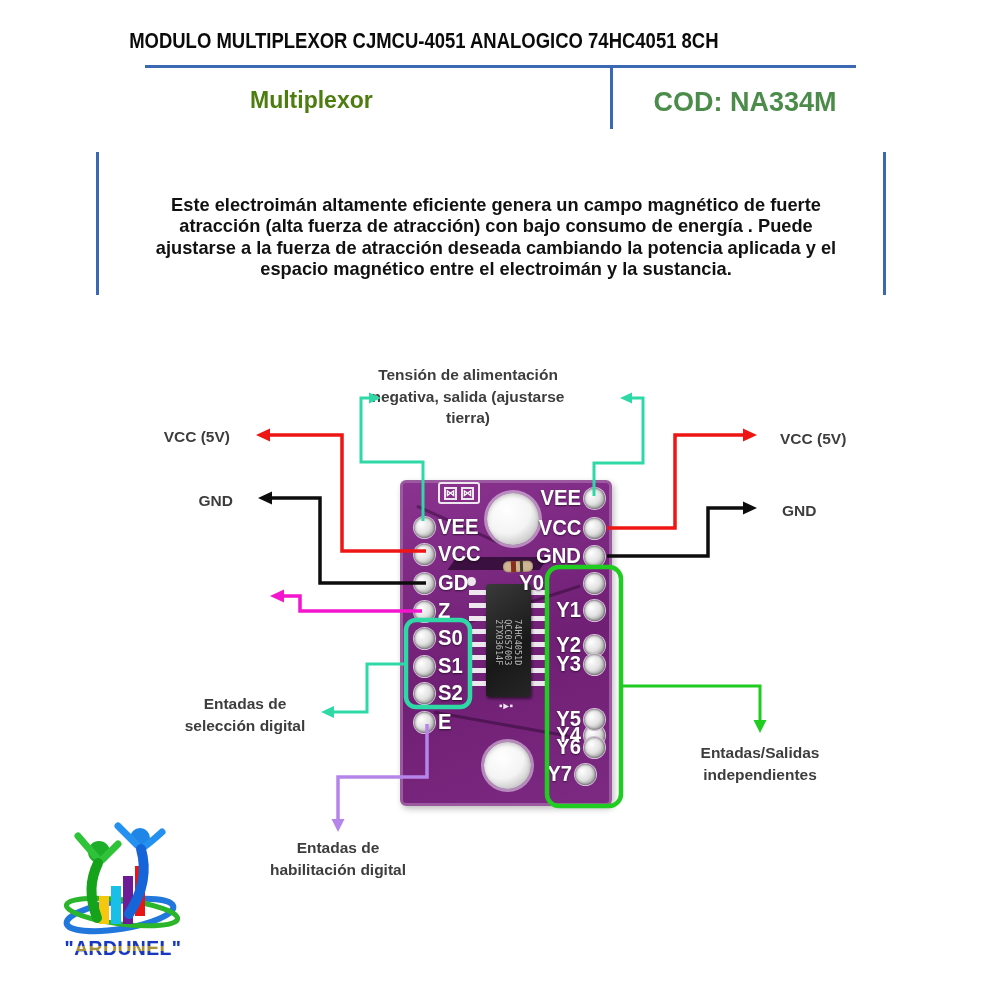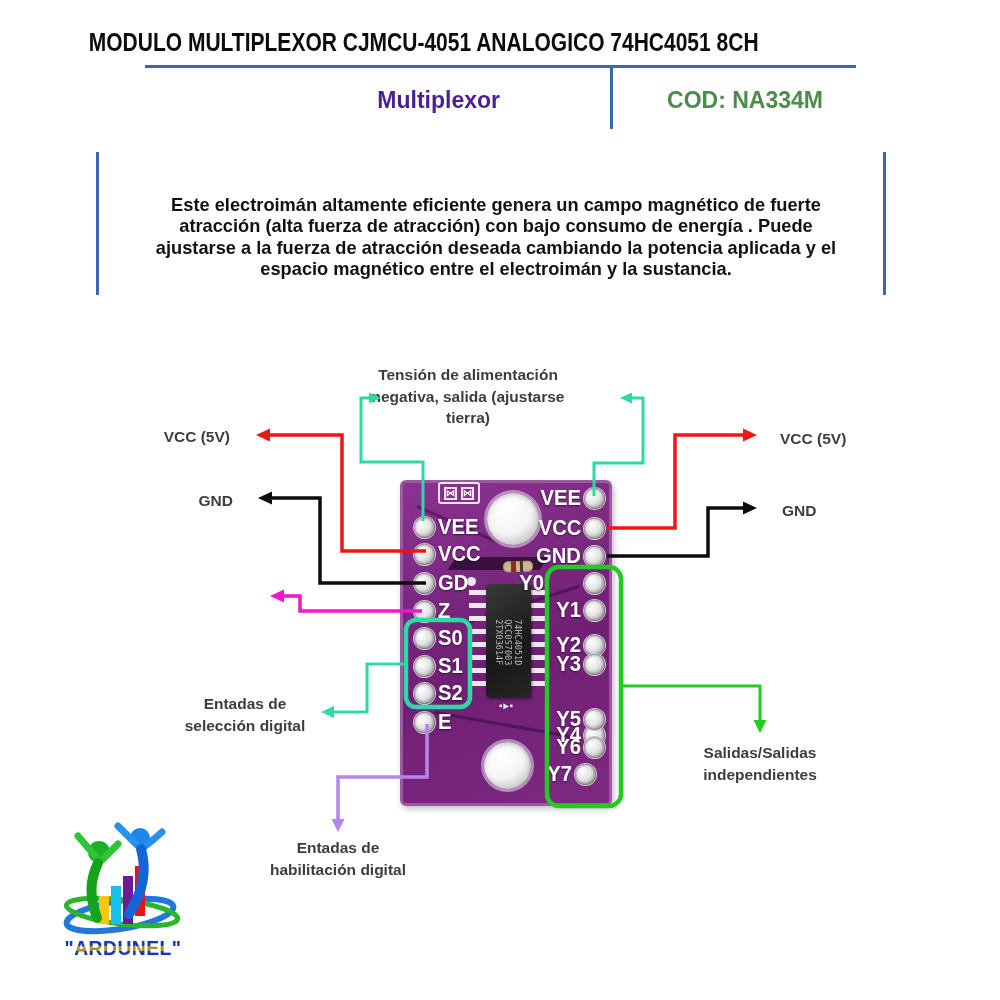--- a/index.html
+++ b/index.html
@@ -2,25 +2,25 @@
 <html><head>
 <meta charset="utf-8">
 <style>
   html,body{margin:0;padding:0;background:#fff;}
   #canvas{position:relative;width:1000px;height:1000px;background:#fff;overflow:hidden;
           font-family:"Liberation Sans",sans-serif;color:#3d3d3d;}
   .abs{position:absolute;}
   .condense{display:inline-block;transform:scaleX(.84);transform-origin:center;}
 
   
-  .title{left:0;top:28px;width:848px;text-align:center;font-weight:bold;font-size:25px;color:#0b0b0b;letter-spacing:0;}
+  .title{left:0;top:28px;width:848px;text-align:center;font-weight:bold;font-size:22px;color:#0b0b0b;letter-spacing:0;}
   .hline{left:145px;top:65px;width:711px;height:3px;background:#3a68b2;}
   .vdivider{left:610px;top:65px;width:3px;height:64px;background:#3a68b2;}
-  .subtitle{left:250px;top:87px;width:250px;text-align:right;font-weight:bold;font-size:23px;color:#4c1d95;}
-  .prodcode{left:620px;top:87px;width:250px;text-align:center;font-weight:bold;font-size:23px;color:#4c8c4a;}
+  .subtitle{left:250px;top:87px;width:250px;text-align:left;font-weight:bold;font-size:23px;color:#4d7c0f;}
+  .prodcode{left:620px;top:87px;width:250px;text-align:center;font-weight:bold;font-size:27px;color:#4c8c4a;}
 
   
   .descbar{top:152px;width:3px;height:143px;background:#3a68b2;}
   .desc{left:100px;top:194px;width:792px;text-align:center;font-size:19px;font-weight:600;
         line-height:21.4px;color:#111;white-space:pre-line;transform:scaleX(.96);transform-origin:center;}
 
   
   .lbl{font-size:15.5px;font-weight:bold;color:#3d3d3d;line-height:21.5px;white-space:pre-line;}
   .ctr{text-align:center;}
 
@@ -87,21 +87,21 @@
 negativa, salida (ajustarse
 tierra)</div>
   <div class="abs lbl" style="left:100px;top:426px;width:130px;text-align:right;">VCC (5V)</div>
   <div class="abs lbl" style="left:100px;top:490px;width:133px;text-align:right;">GND</div>
   <div class="abs lbl" style="left:780px;top:428px;width:140px;text-align:left;">VCC (5V)</div>
   <div class="abs lbl" style="left:782px;top:500px;width:120px;text-align:left;">GND</div>
   <div class="abs lbl ctr" style="left:145px;top:693px;width:200px;">Entadas de
 selección digital</div>
   <div class="abs lbl ctr" style="left:213px;top:837px;width:250px;">Entadas de
 habilitación digital</div>
-  <div class="abs lbl ctr" style="left:660px;top:742px;width:200px;">Salidas/Salidas
+  <div class="abs lbl ctr" style="left:660px;top:742px;width:200px;">Entadas/Salidas
 independientes</div>
 
   <div class="abs board">
     <div class="trace" style="left:10px;top:40px;width:90px;height:3px;transform:rotate(24deg);"></div>
     <div class="trace" style="left:60px;top:120px;width:120px;height:3px;transform:rotate(-18deg);"></div>
     <div class="trace" style="left:30px;top:240px;width:140px;height:3px;transform:rotate(10deg);"></div>
   </div>
   <div class="abs darkstrip"></div>
   <div class="abs hole" style="left:487px;top:493px;width:52px;height:52px;"></div>
   <div class="abs hole" style="left:484px;top:742px;width:47px;height:47px;"></div>

